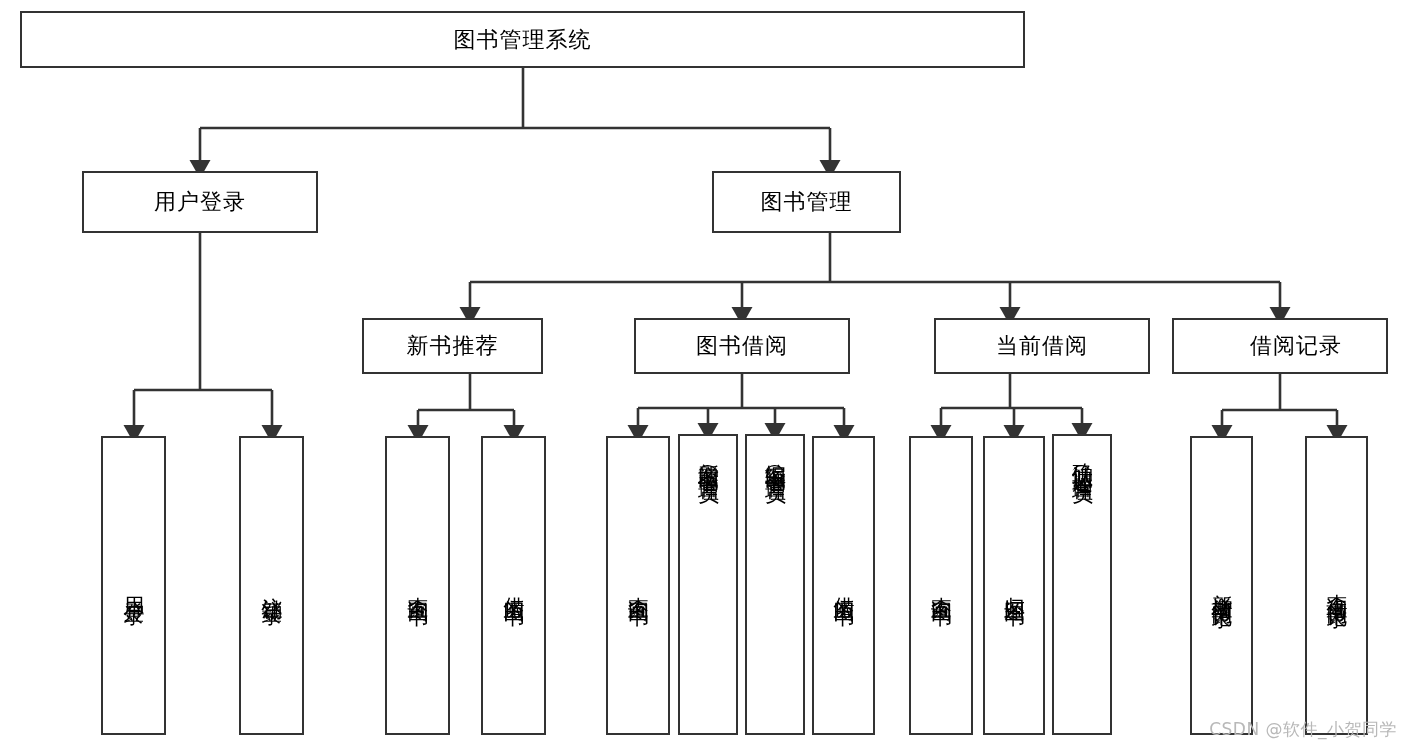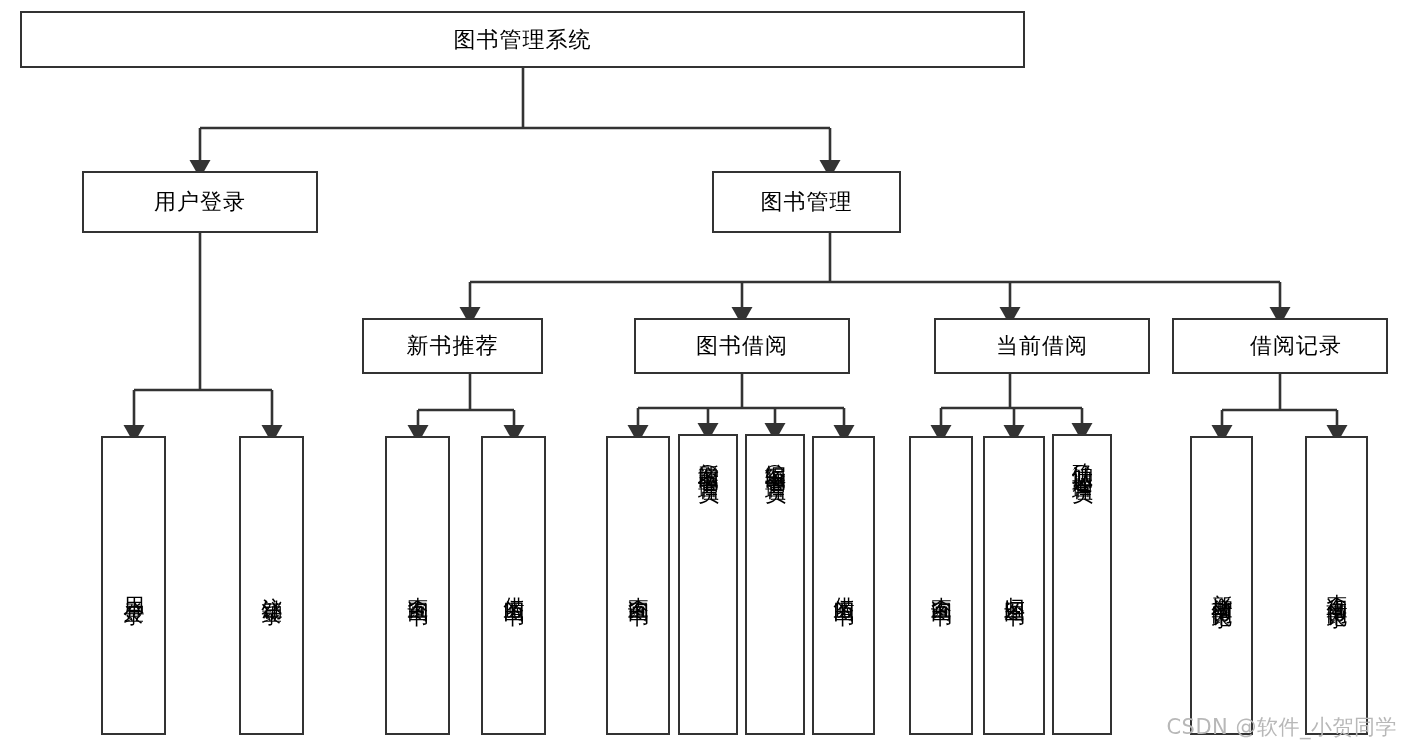--- a/index.html
+++ b/index.html
@@ -58,21 +58,21 @@
     padding-top: 10px;
   }
   .node .htext {
     display: block;
     white-space: nowrap;
   }
   #watermark {
     position: absolute;
     right: 8px;
     bottom: 6px;
-    font-size: 21px;
+    font-size: 17px;
     color: #b8b8b8;
     white-space: nowrap;
     letter-spacing: 0.5px;
     text-align: center;
   }
 </style>
 </head>
 <body>
 
 <div id="diagram-root">

